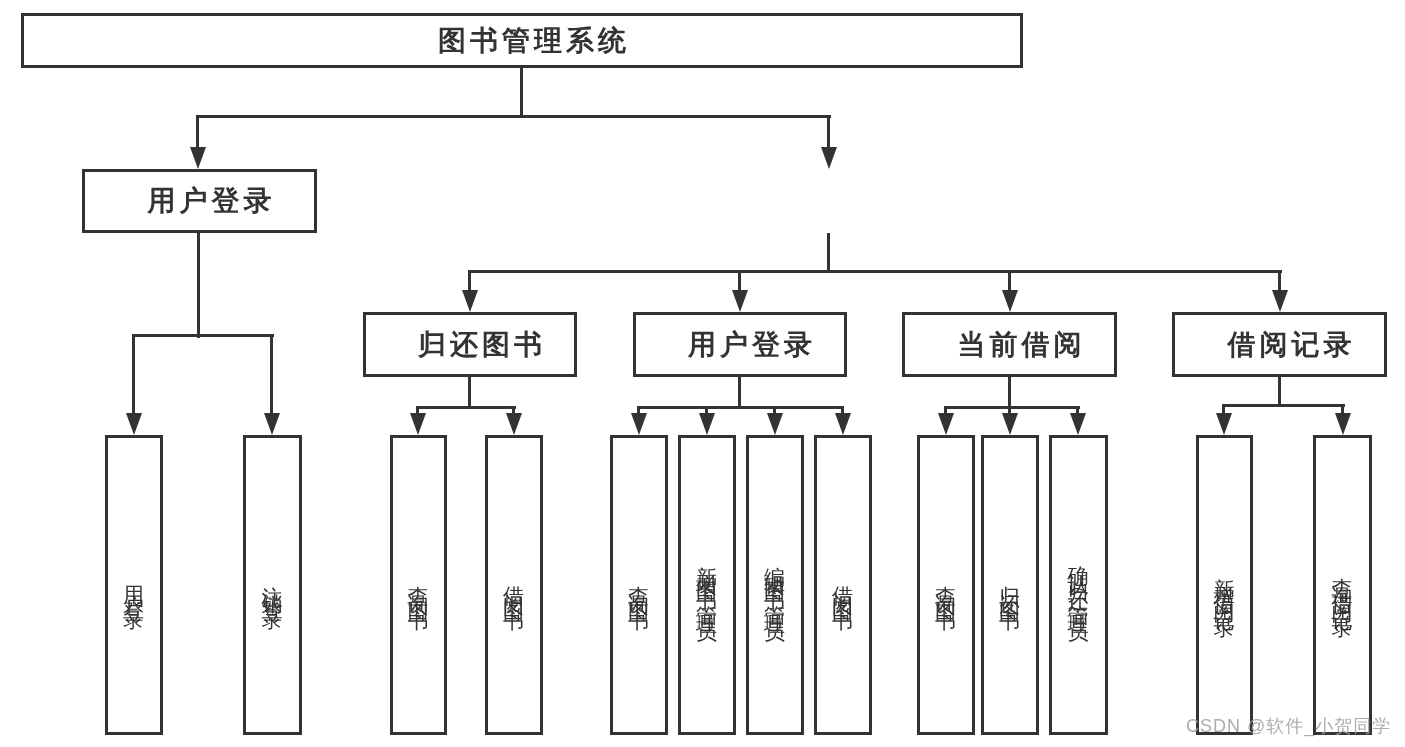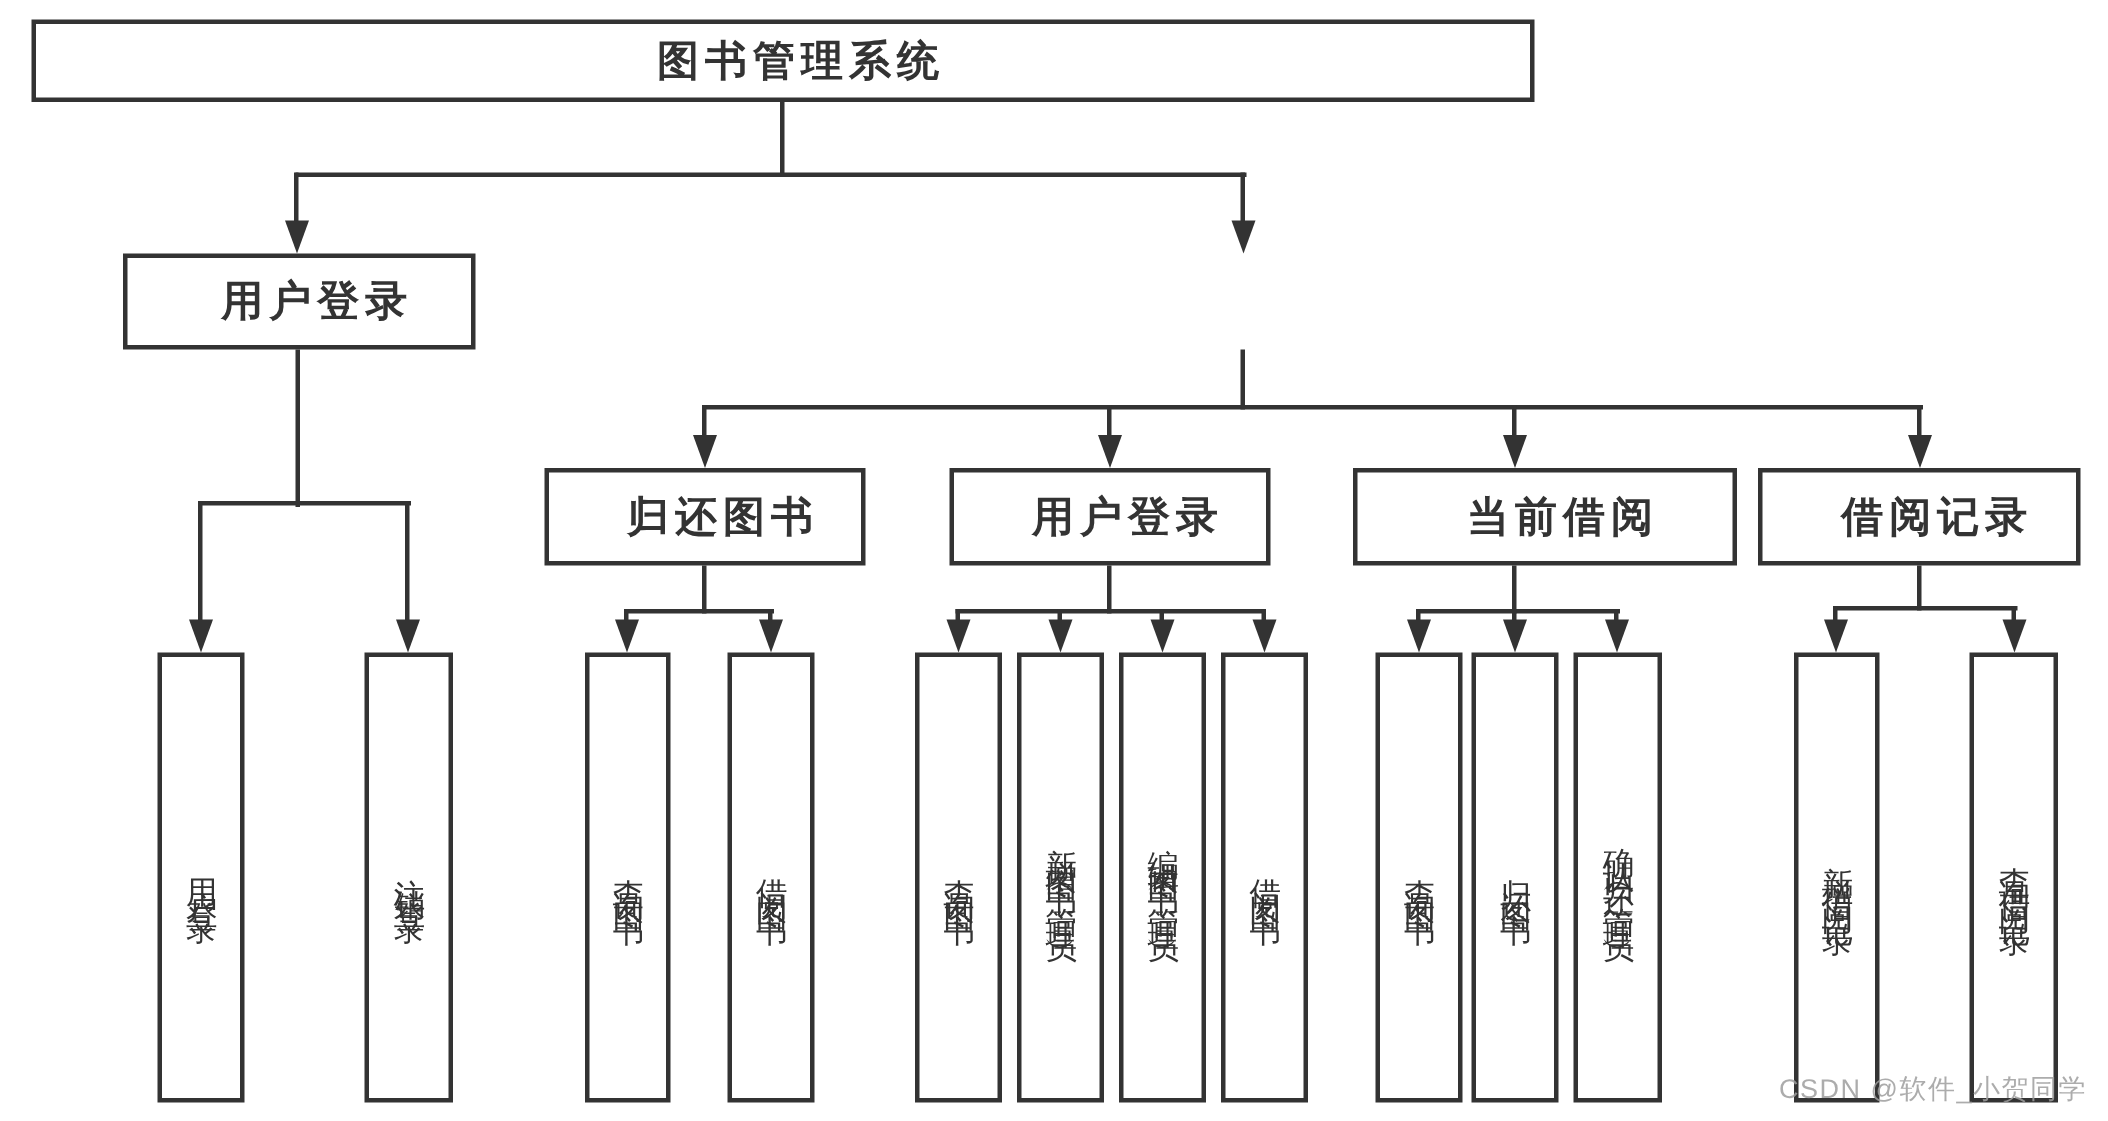--- a/index.html
+++ b/index.html
@@ -44,21 +44,21 @@
 
 
   <div class="box hbox" style="left:363px; top:312px; width:214px; height:65px;">
     <span>归还图书</span>
   </div>
 
   <div class="box hbox" style="left:633px; top:312px; width:214px; height:65px;">
     <span>用户登录</span>
   </div>
 
-  <div class="box hbox" style="left:902px; top:312px; width:256px; height:65px;">
+  <div class="box hbox" style="left:902px; top:312px; width:215px; height:65px;">
     <span>当前借阅</span>
   </div>
 
   <div class="box hbox" style="left:1172px; top:312px; width:215px; height:65px;">
     <span>借阅记录</span>
   </div>
 
   <div class="box vbox" style="left:105px; top:435px; width:58px; height:300px;">
     <span>用户登录</span>
   </div>

